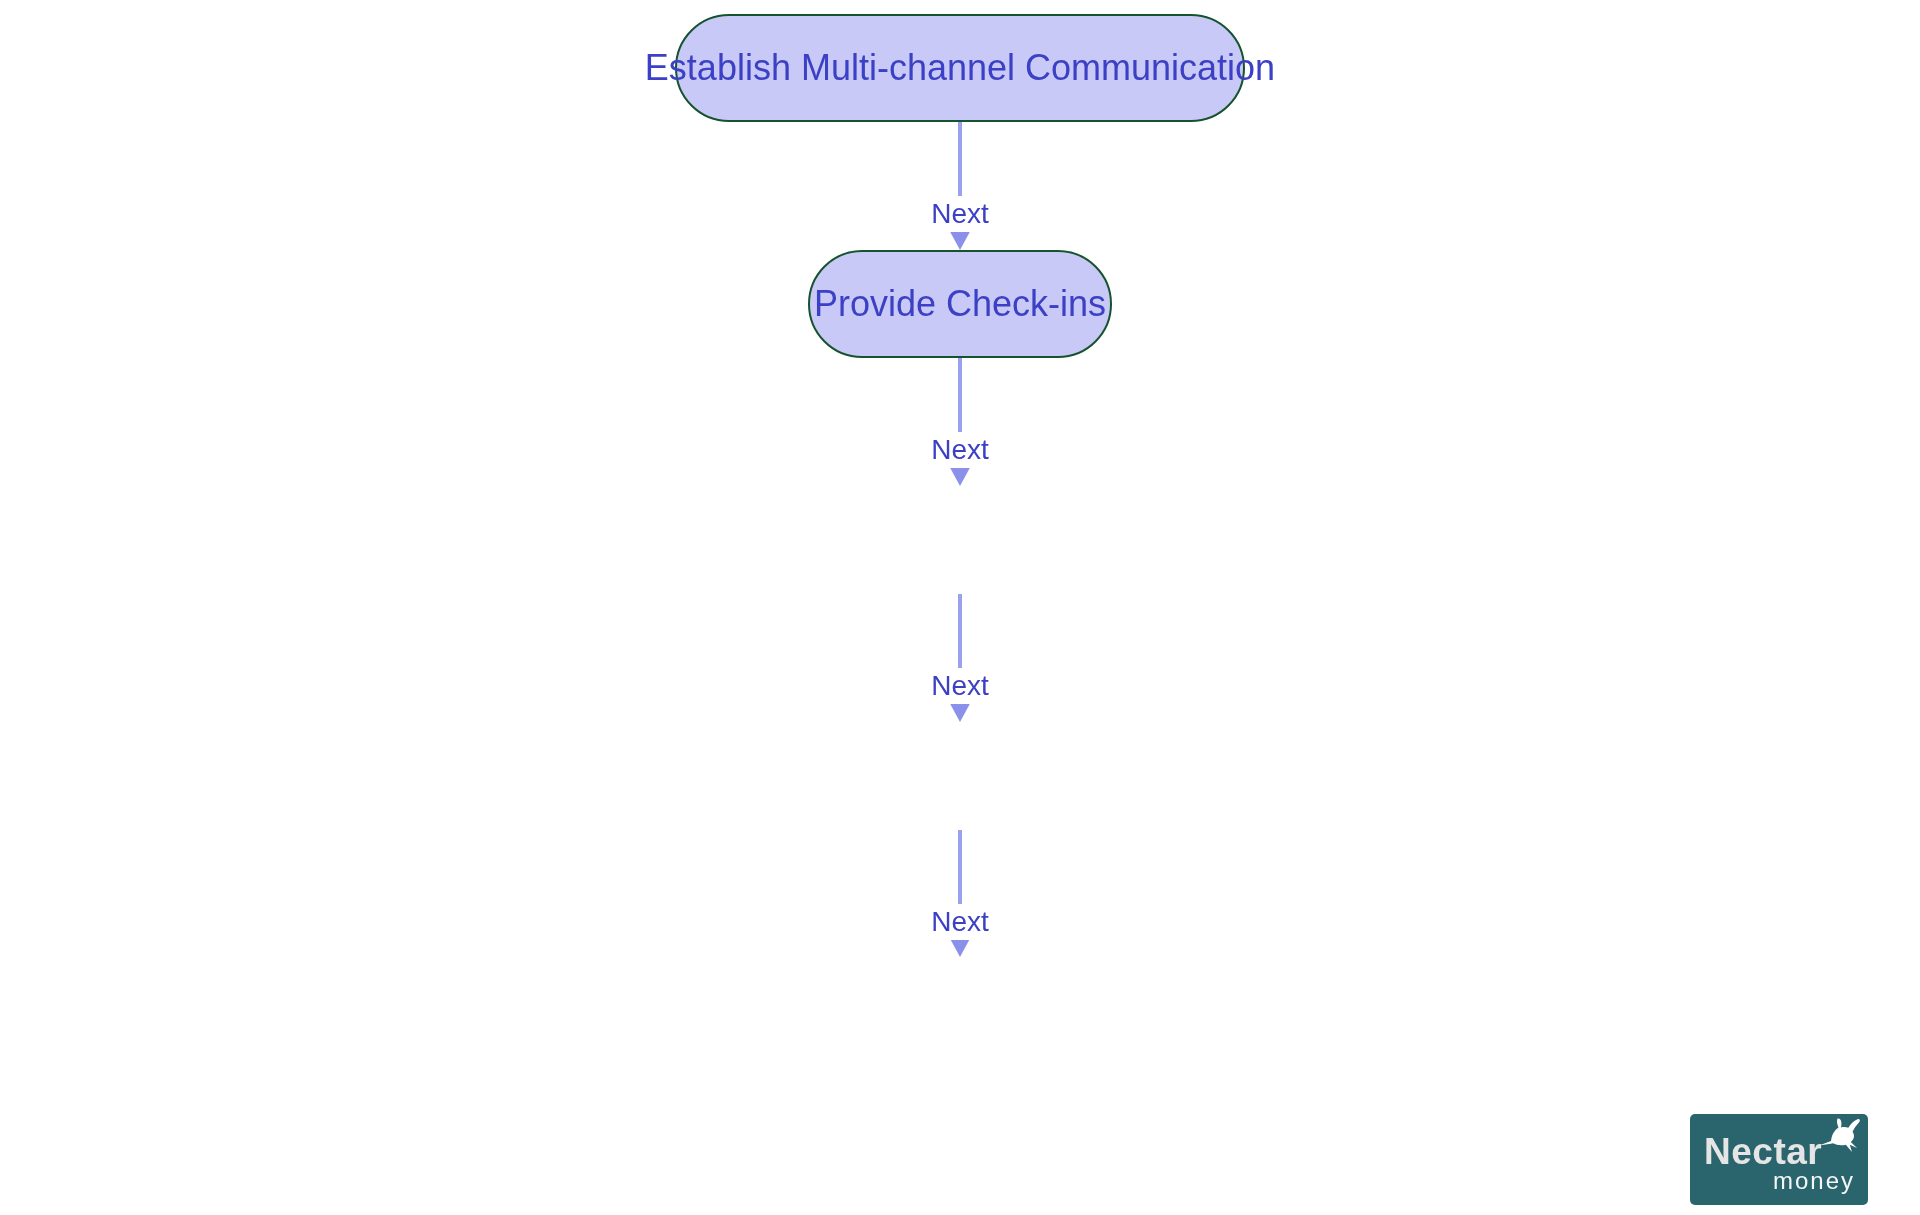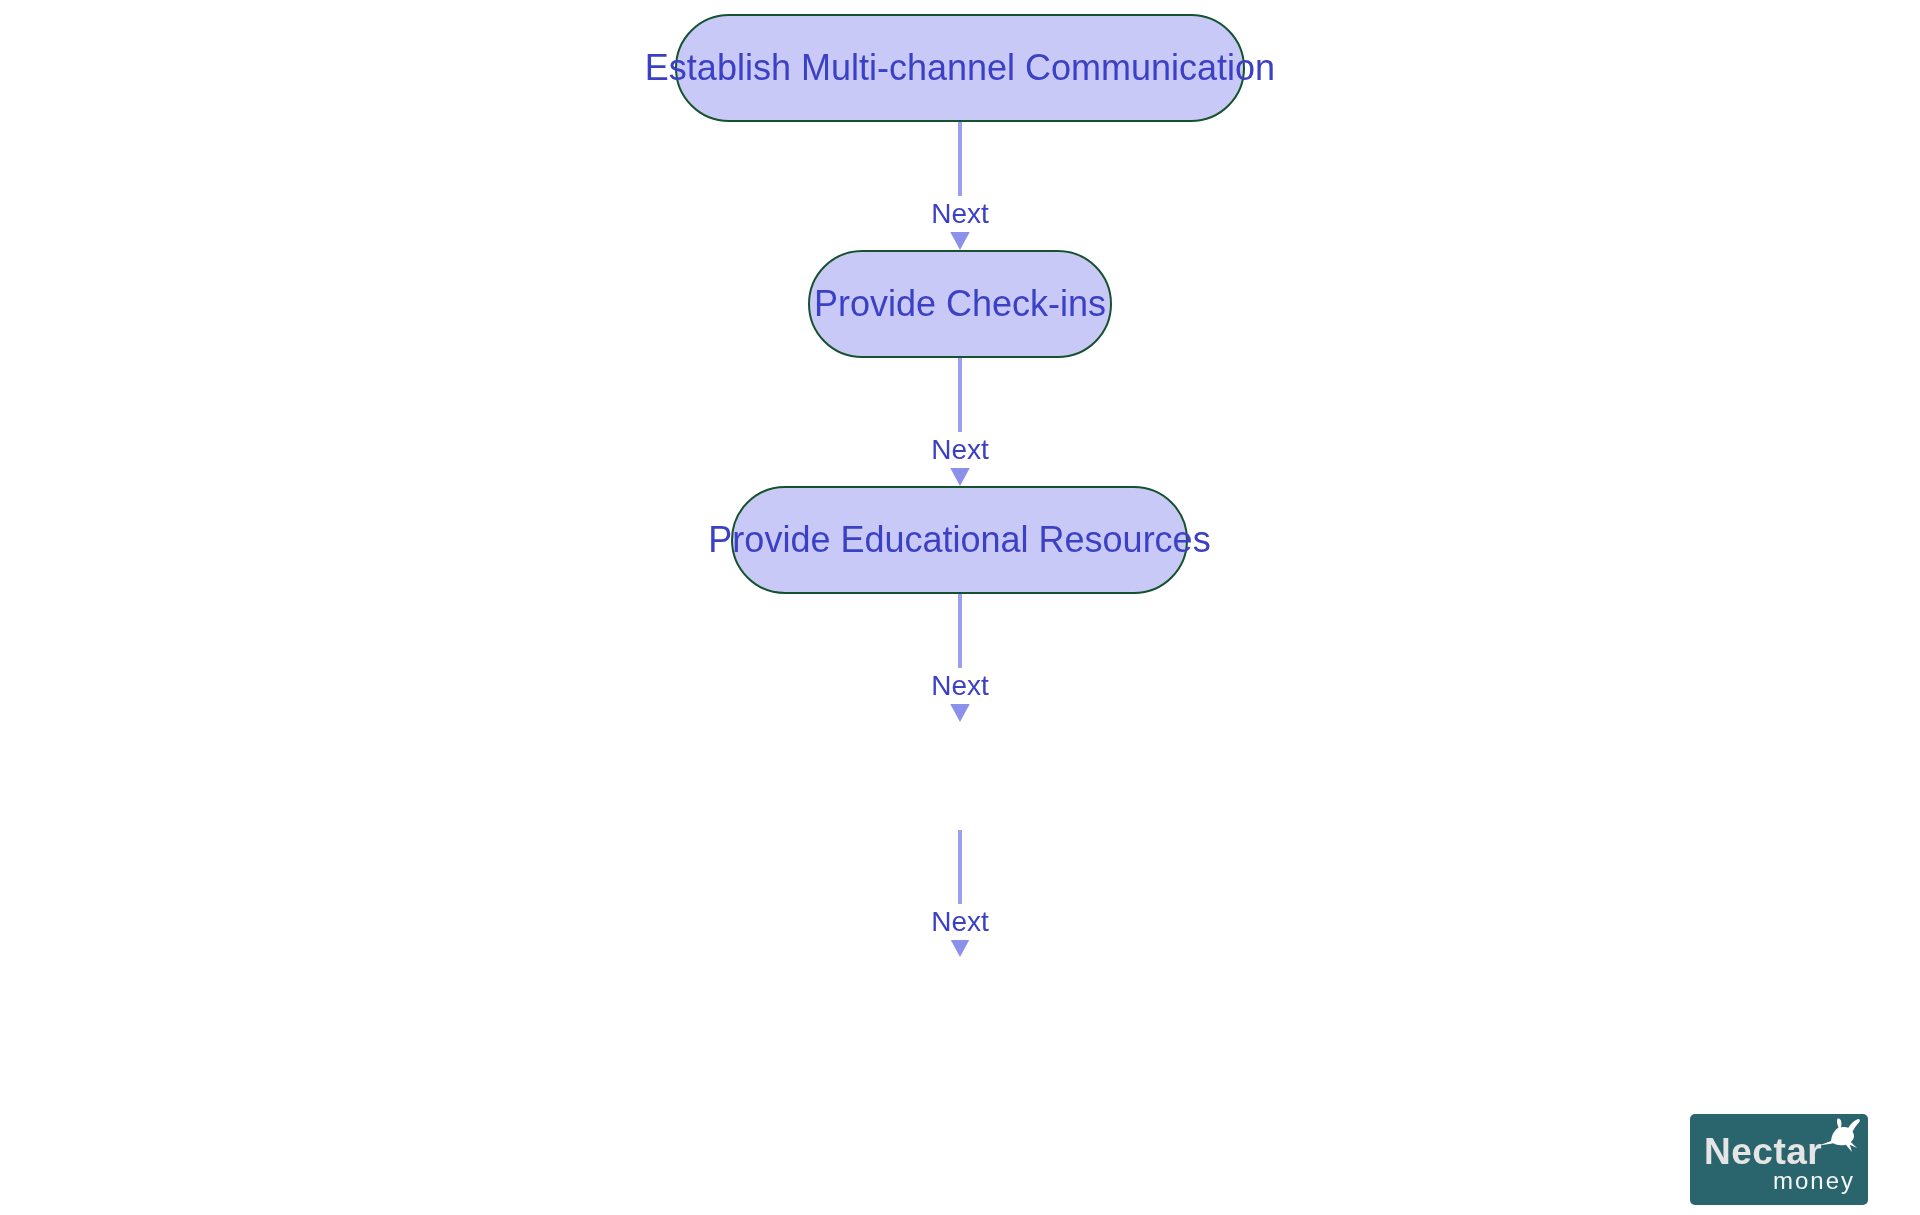--- a/index.html
+++ b/index.html
@@ -139,23 +139,20 @@
   <div class="node" id="node-2">
     <span>Provide Check-ins</span>
   </div>
 
   <div class="arrow" id="arrow-2">
     <div class="line"></div>
     <div class="head"></div>
     <div class="label">Next</div>
   </div>
 
-  <div class="node" id="node-3">
-    <span>Provide Educational Resources</span>
-  </div>
 
   <div class="arrow" id="arrow-3">
     <div class="line"></div>
     <div class="head"></div>
     <div class="label">Next</div>
   </div>
 
 
   <div class="arrow" id="arrow-4">
     <div class="line"></div>

